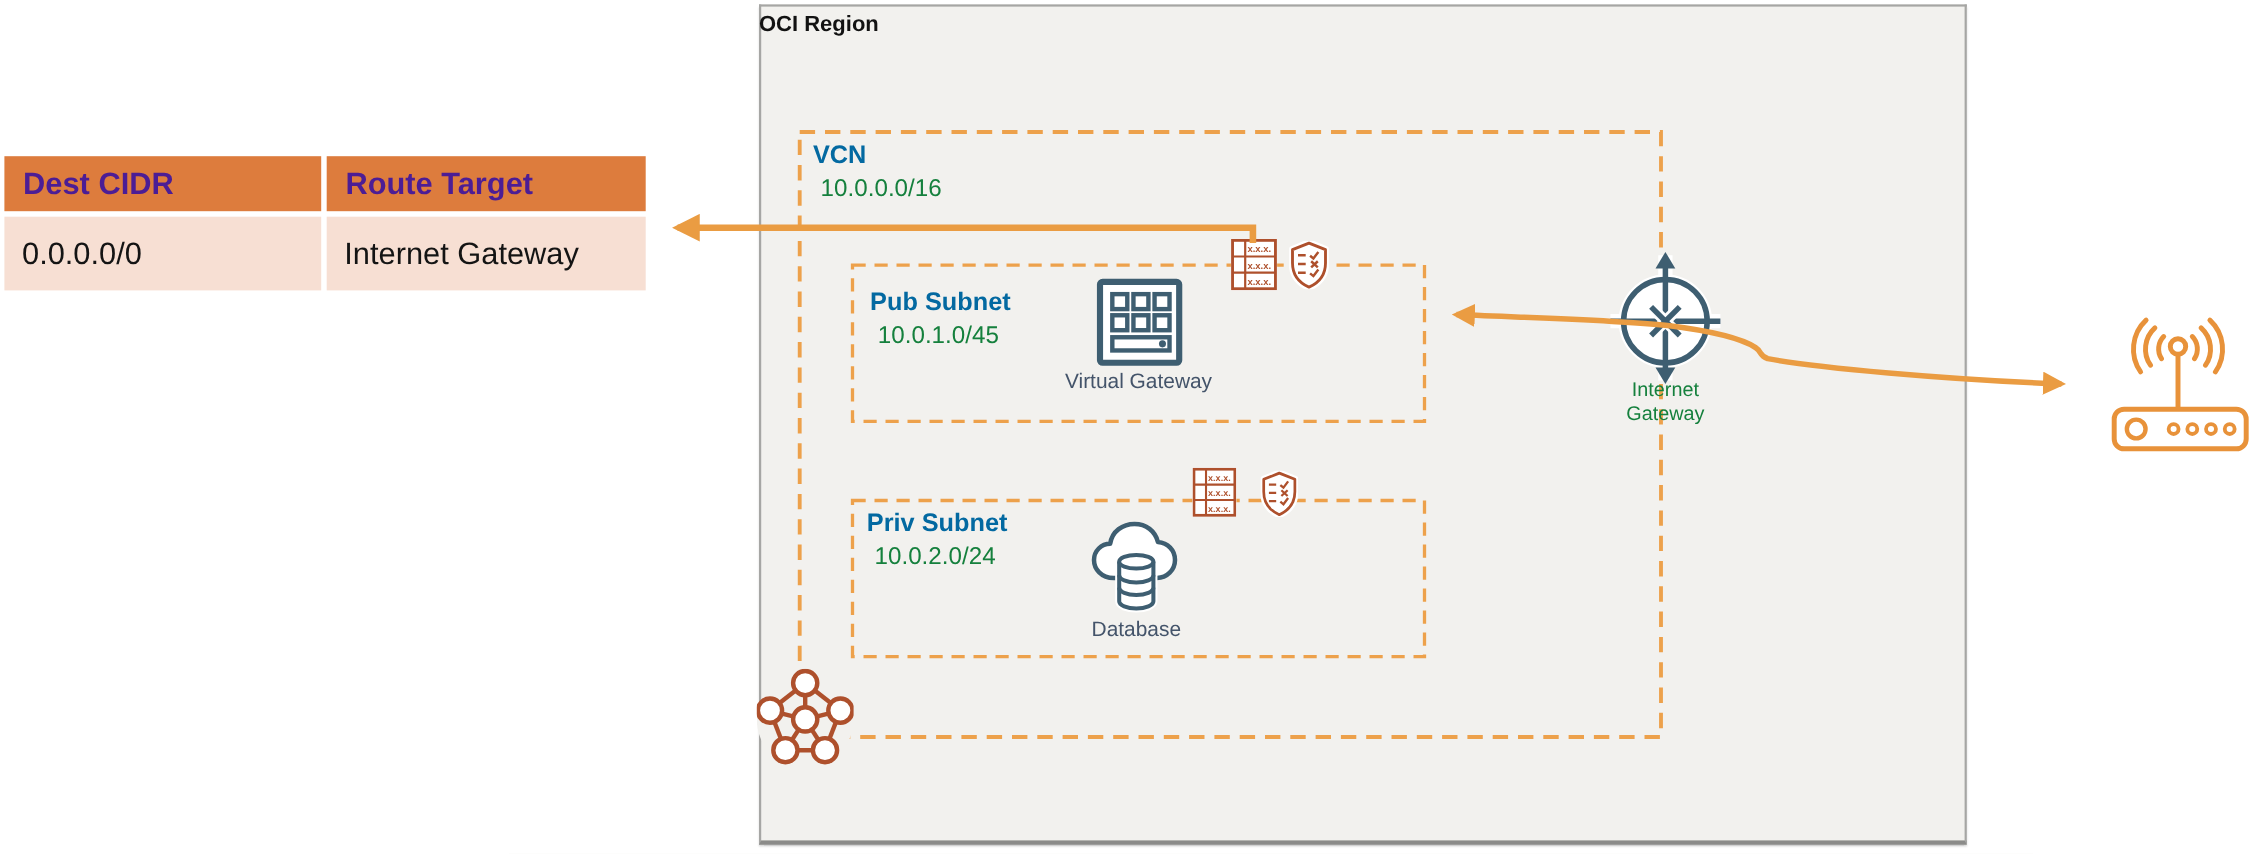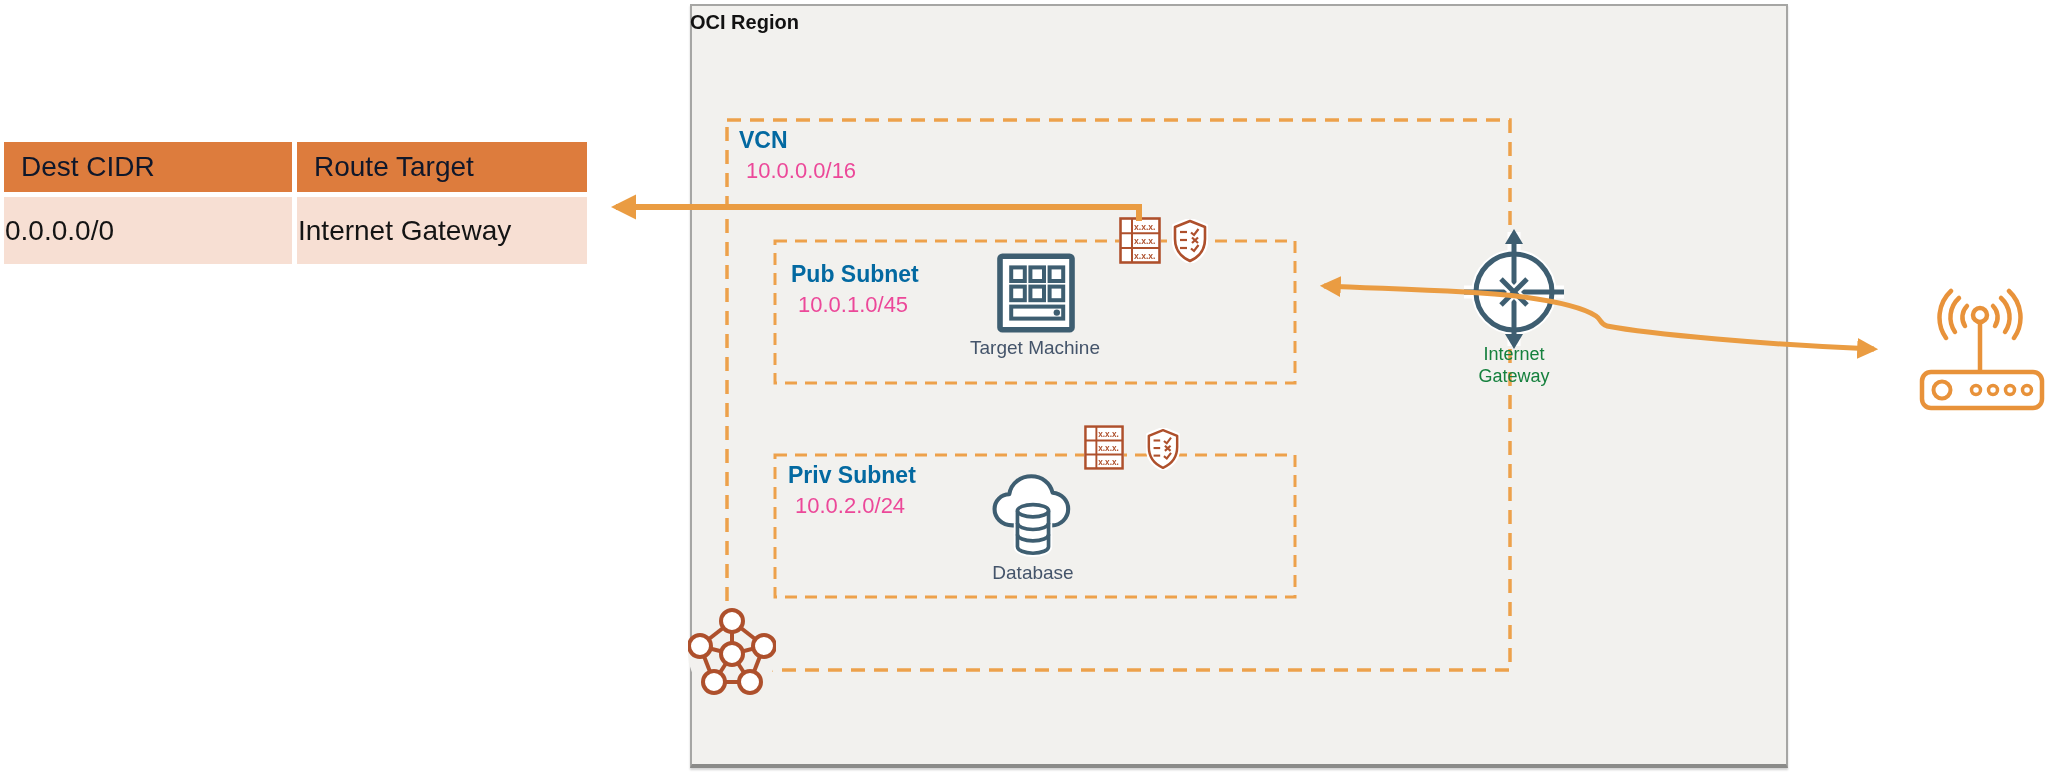--- a/index.html
+++ b/index.html
@@ -10,31 +10,31 @@
   
   .oci-box{left:690px;top:4px;width:1094px;height:758px;background:#F2F1EE;
            border:2px solid #A6A6A4;border-bottom:4px solid #8B8B89;
            box-shadow:0 2px 2px rgba(0,0,0,0.18);}
   .oci-title{left:690px;top:11px;width:1094px;text-align:left;
              font-size:20px;font-weight:bold;color:#121212;}
 
   
   .rtable{left:4px;top:142px;display:grid;grid-template-columns:288px 290px;
           column-gap:5px;row-gap:5px;}
-  .rtable .hcell{height:50px;background:#DD7C3D;color:#0f172a;font-weight:normal;
+  .rtable .hcell{height:50px;background:#DD7C3D;color:#4c1d95;font-weight:bold;
                  font-size:28px;display:flex;align-items:center;padding-left:17px;}
   .rtable .dcell{height:67px;background:#F7DFD3;color:#141414;
-                 font-size:28px;display:flex;align-items:center;padding-left:1px;}
+                 font-size:28px;display:flex;align-items:center;padding-left:16px;}
 
   
   .vcn-label{left:739px;top:127px;}
   .pub-label{left:791px;top:261px;}
   .priv-label{left:788px;top:462px;}
   .box-name{font-size:23px;font-weight:bold;color:#0369a1;line-height:27px;}
-  .box-cidr{font-size:22px;color:#ec4899;line-height:27px;padding-left:7px;margin-top:3px;}
+  .box-cidr{font-size:22px;color:#15803d;line-height:27px;padding-left:7px;margin-top:3px;}
   .res-label{width:200px;text-align:center;font-size:19px;color:#44546A;}
   .ig-label{left:1444px;top:343px;width:140px;text-align:center;
             font-size:18px;line-height:22px;color:#15803d;}
 
   svg{display:block;}
   .layer{left:0;top:0;pointer-events:none;}
 </style>
 </head>
 <body>
 
@@ -71,21 +71,21 @@
   <rect x="5" y="5" width="90" height="92" rx="3" fill="#ffffff" stroke="#3E5E71" stroke-width="7"></rect>
   <rect x="19" y="19" width="17" height="17" fill="#fff" stroke="#3E5E71" stroke-width="5"></rect>
   <rect x="43" y="19" width="17" height="17" fill="#fff" stroke="#3E5E71" stroke-width="5"></rect>
   <rect x="67" y="19" width="17" height="17" fill="#fff" stroke="#3E5E71" stroke-width="5"></rect>
   <rect x="19" y="43" width="17" height="17" fill="#fff" stroke="#3E5E71" stroke-width="5"></rect>
   <rect x="43" y="43" width="17" height="17" fill="#fff" stroke="#3E5E71" stroke-width="5"></rect>
   <rect x="67" y="43" width="17" height="17" fill="#fff" stroke="#3E5E71" stroke-width="5"></rect>
   <rect x="19" y="68" width="65" height="15" fill="#fff" stroke="#3E5E71" stroke-width="5"></rect>
   <circle cx="76" cy="75.5" r="4" fill="#3E5E71"></circle>
 </svg>
-<div class="abs res-label" style="left:935px;top:337px;">Target Machine</div>
+<div class="abs res-label" style="left:935px;top:337px;">Virtual Gateway</div>
 
 <svg class="abs" style="left:988px;top:468px;" width="90" height="96" viewBox="0 0 110 117">
   <path d="M30 70 C16 70 8 60 8 50 C8 40 16 32 26 32 C28 18 40 10 53 10 C66 10 76 18 79 30 C90 31 98 39 98 50 C98 61 89 70 78 70 Z" fill="#ffffff" stroke="#3E5E71" stroke-width="5" stroke-linejoin="round"></path>
   <path d="M36 52 h38 v44 a19 8 0 0 1 -38 0 z" fill="#ffffff" stroke="#ffffff" stroke-width="9"></path>
   <path d="M36 52 v44 a19 8 0 0 0 38 0 v-44" fill="none" stroke="#3E5E71" stroke-width="4.5"></path>
   <ellipse cx="55" cy="52" rx="19" ry="7.5" fill="#ffffff" stroke="#3E5E71" stroke-width="4.5"></ellipse>
   <path d="M36 67 a19 8 0 0 0 38 0" fill="none" stroke="#3E5E71" stroke-width="4.5"></path>
   <path d="M36 81 a19 8 0 0 0 38 0" fill="none" stroke="#3E5E71" stroke-width="4.5"></path>
 </svg>
 <div class="abs res-label" style="left:933px;top:562px;">Database</div>

